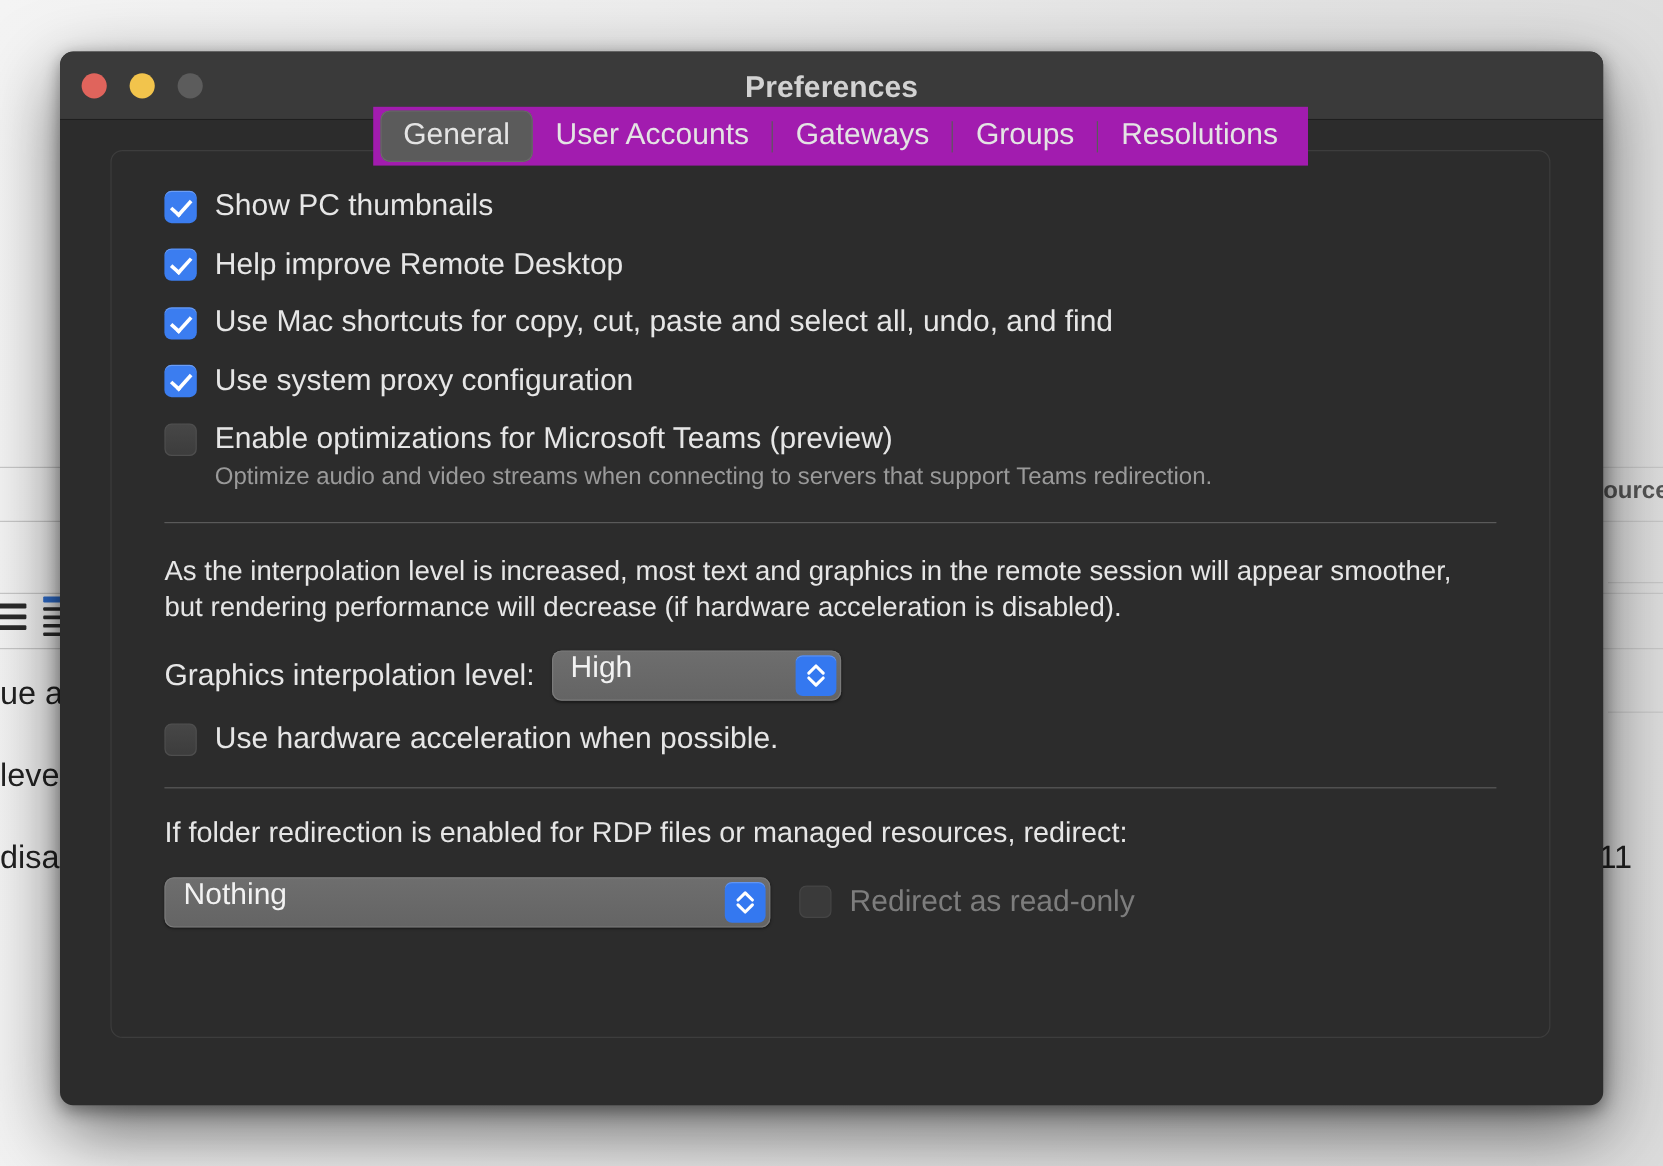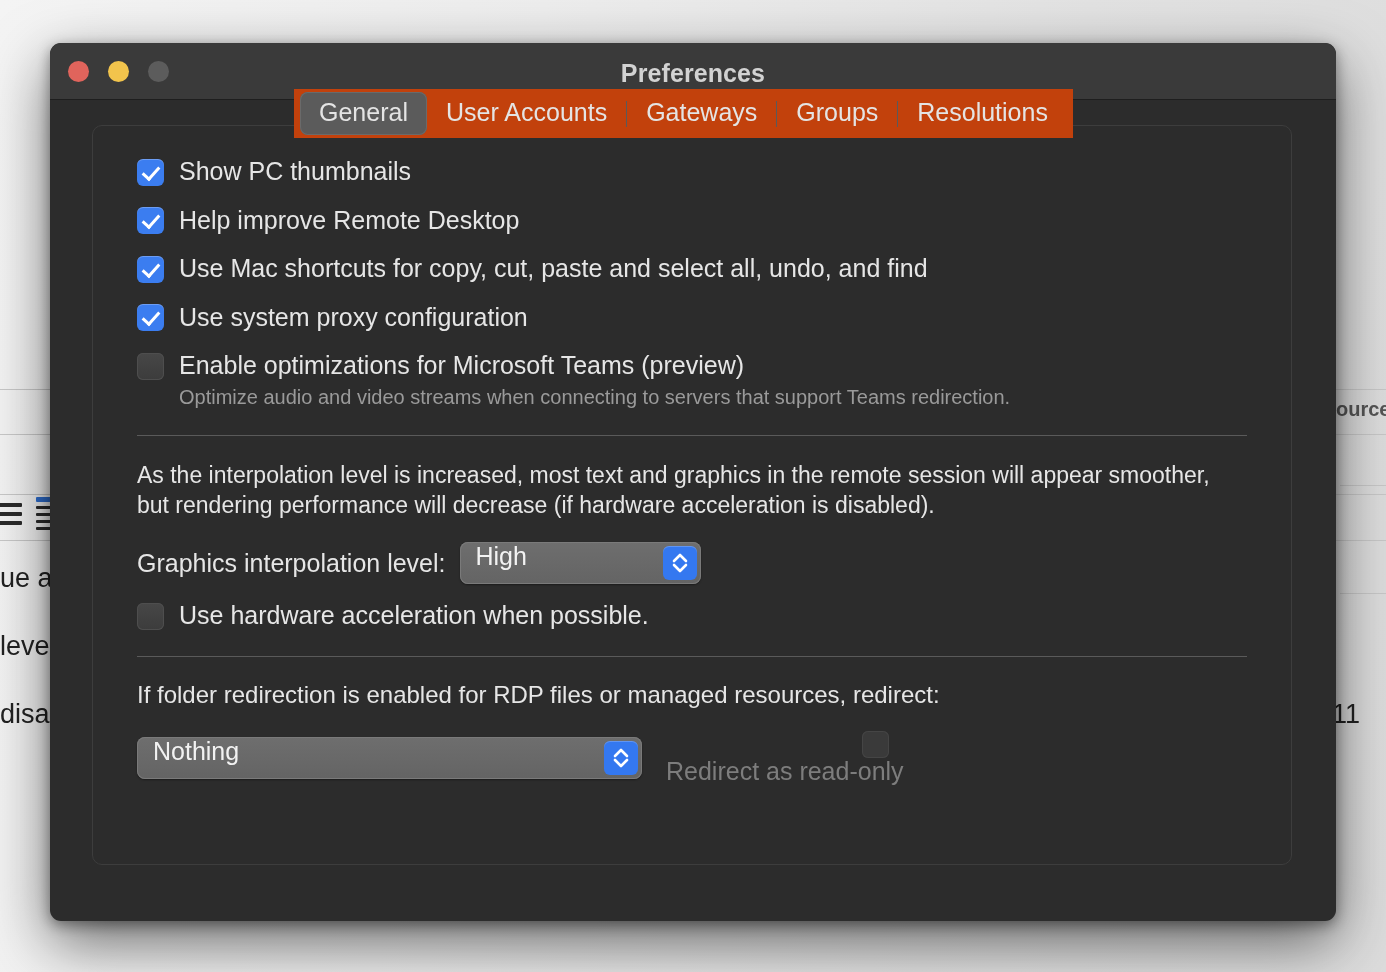--- a/index.html
+++ b/index.html
@@ -116,24 +116,24 @@
     width: 1200px;
     height: 740px;
     border: 1px solid #3d3d3d;
     border-radius: 10px;
     box-sizing: border-box;
   }
 
   
   #tabbar {
     position: absolute;
-    left: 201px;
+    left: 218px;
     top: -37px;
     height: 49px;
-    background: #c2410c;
+    background: #a21caf;
     display: flex;
     align-items: center;
     padding: 0 6px;
     box-sizing: border-box;
     justify-content: center;
   }
   .tab {
     position: relative;
     color: #e4e4e4;
     font-size: 25px;
@@ -274,21 +274,21 @@
   .stepper svg { display: block; }
 
   #popup-interp { width: 241px; margin-left: 0; }
   #popup-redirect { width: 505px; }
 
   .bottom-row {
     display: flex;
     align-items: center;
     margin-top: 22px;
   }
-  .bottom-row .chk-row { margin: 0 0 0 24px; flex-direction: column; }
+  .bottom-row .chk-row { margin: 0 0 0 24px; }
 
   .section-head {
     color: #e6e6e6;
     font-size: 24px;
     margin-top: 24px;
   }
 </style>
 </head>
 <body>
 

